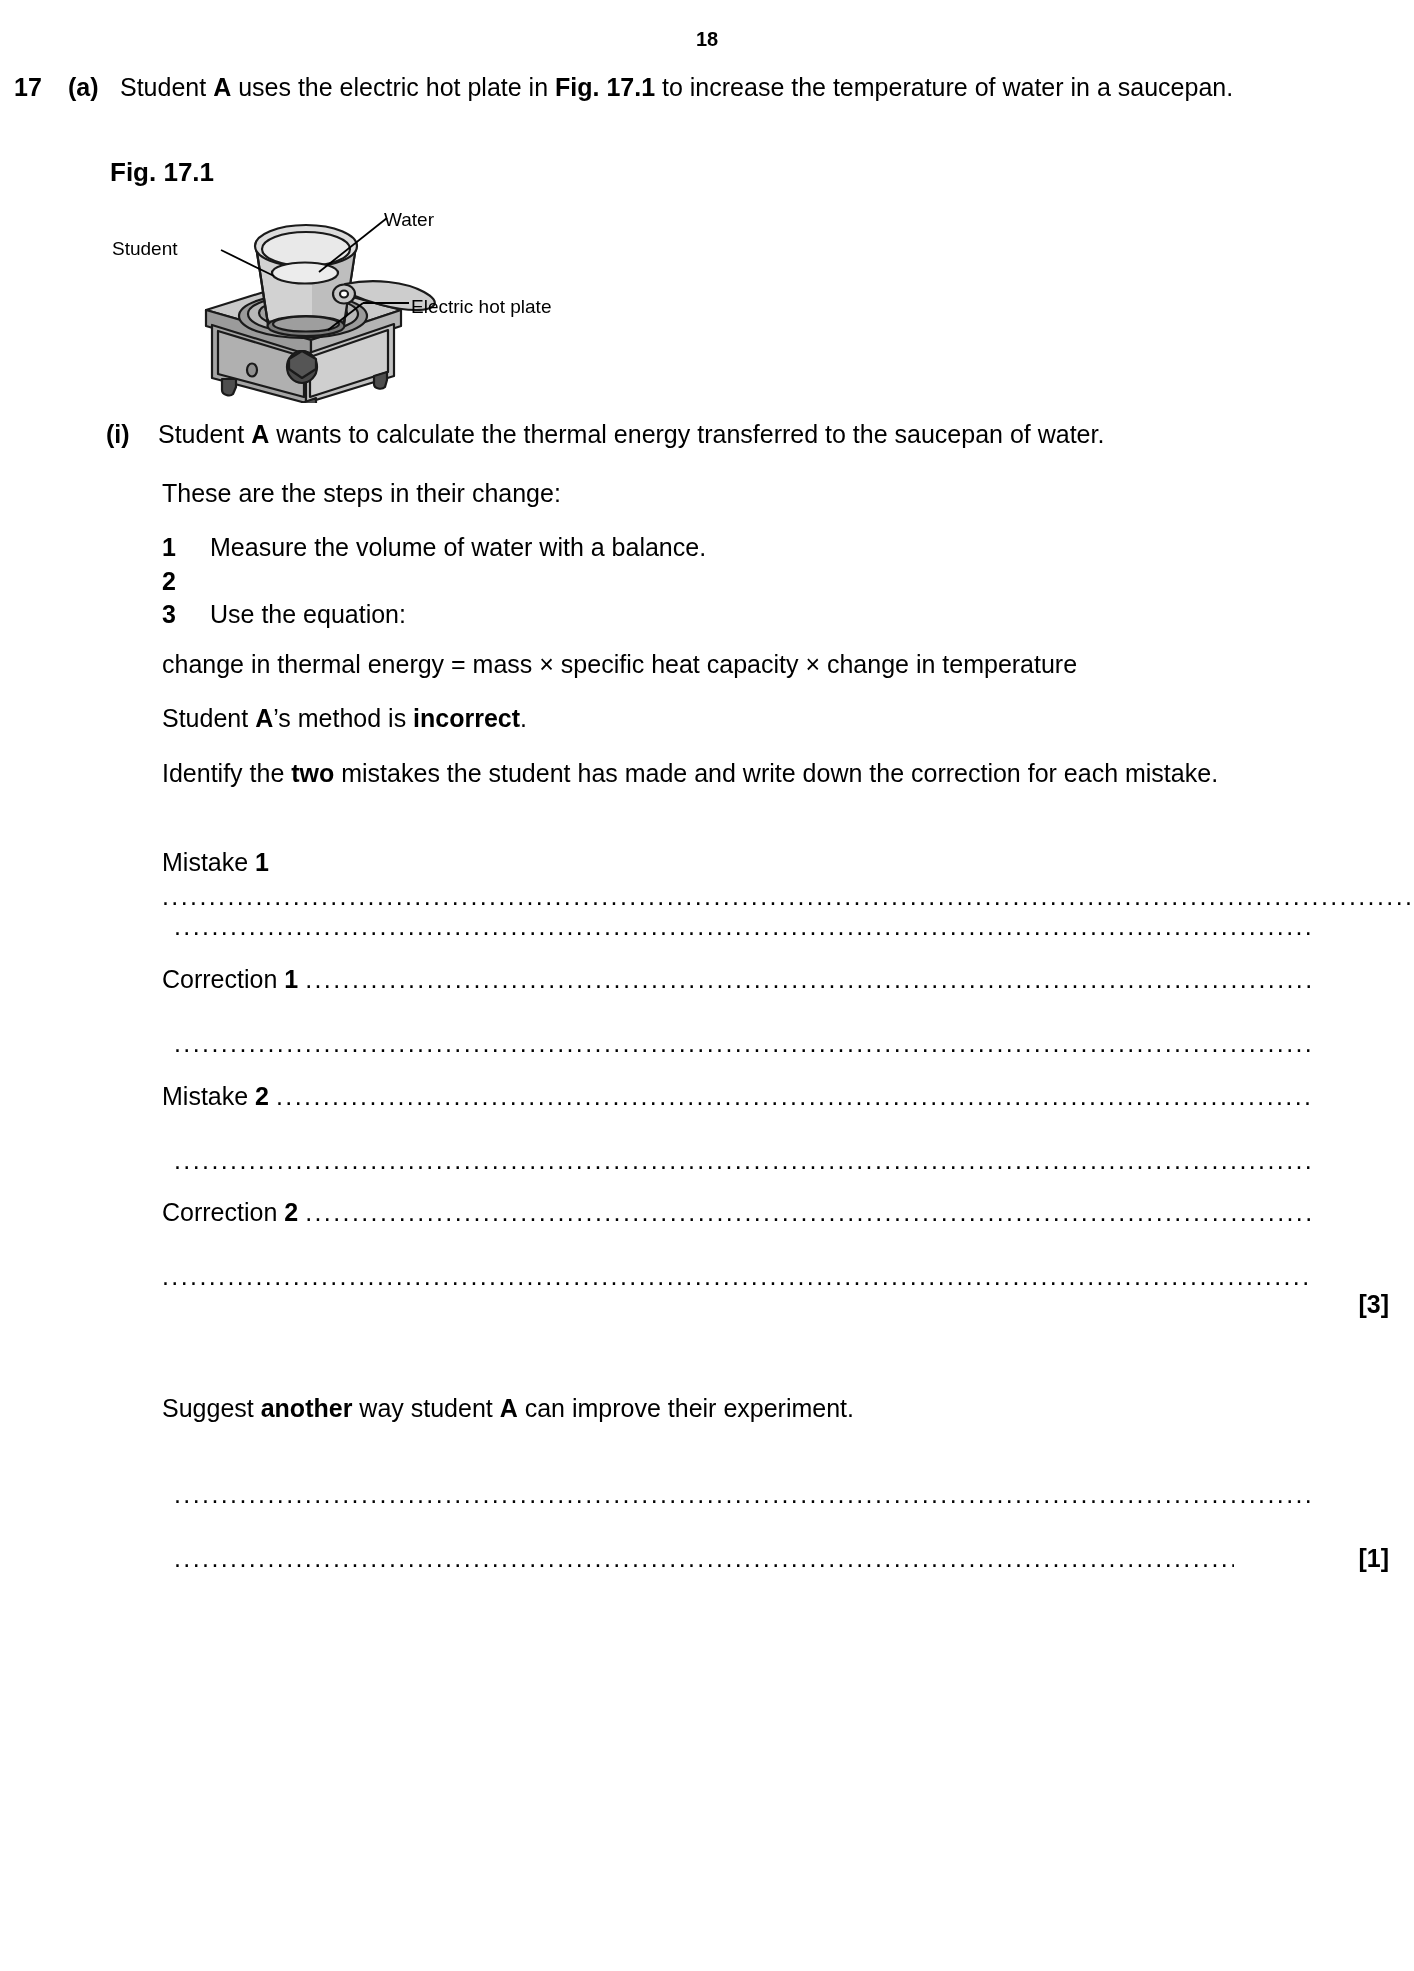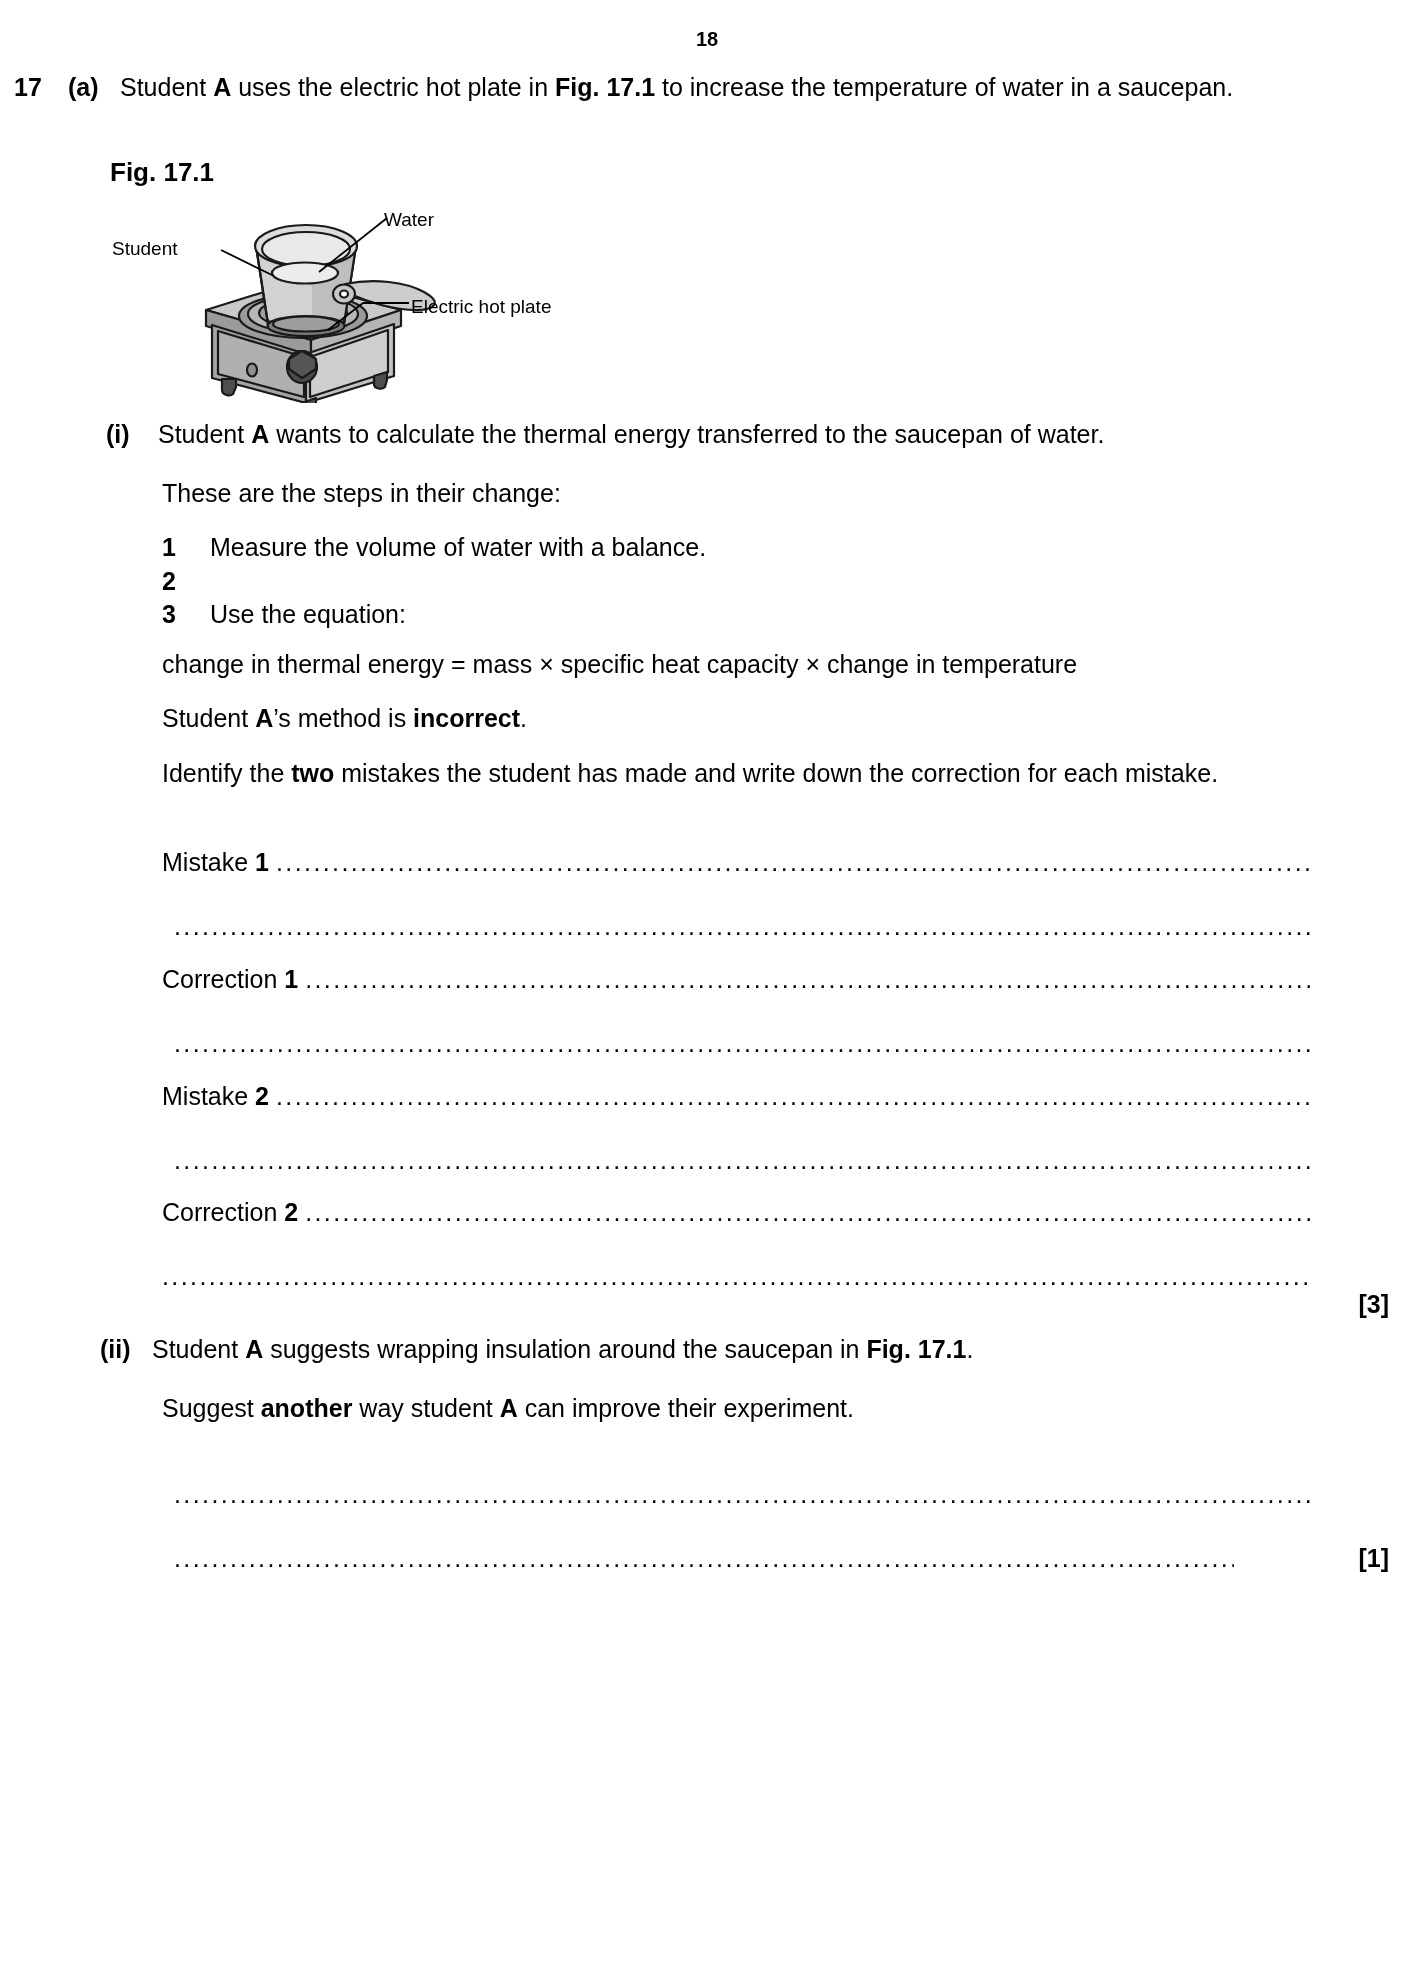--- a/index.html
+++ b/index.html
@@ -110,21 +110,21 @@
   }
   .ans-label { margin-right: 7px; }
   .dots {
     flex: 1 1 auto;
     overflow: hidden;
     letter-spacing: 2.4px;
     font-size: 25px;
     color: #000;
     white-space: nowrap;
   }
-  .ans-m1 { top: 846px; left: 162px; width: 1148px; }
+  .ans-m1 { top: 846px; left: 162px; width: 1148px; flex-direction: column; }
   .ans-m1b{ top: 910px; left: 174px; width: 1136px; }
   .ans-c1 { top: 963px; left: 162px; width: 1148px; }
   .ans-c1b{ top: 1027px; left: 174px; width: 1136px; }
   .ans-m2 { top: 1080px; left: 162px; width: 1148px; }
   .ans-m2b{ top: 1144px; left: 174px; width: 1136px; }
   .ans-c2 { top: 1196px; left: 162px; width: 1148px; }
   .ans-c2b{ top: 1260px; left: 162px; width: 1148px; }
 
   .mark {
     position: absolute;
@@ -279,24 +279,20 @@
   <div class="ans ans-c2">
     <span class="ans-label"><span>Correction </span><b>2</b></span>
     <span class="dots">................................................................................................................................................</span>
   </div>
   <div class="ans ans-c2b">
     <span class="dots">................................................................................................................................................</span>
   </div>
 
   <div class="mark" id="mark3">[3]</div>
 
-  <div class="qrow" id="part-ii">
-    <span class="qlet">(ii)</span>
-    <span class="qtext"><span>Student </span><b>A</b><span> suggests wrapping insulation around the saucepan in </span><b>Fig. 17.1</b><span>.</span></span>
-  </div>
 
   <div id="suggest"><span>Suggest </span><b>another</b><span> way student </span><b>A</b><span> can improve their experiment.</span></div>
 
   <div class="ans ans-ii-1">
     <span class="dots">................................................................................................................................................</span>
   </div>
   <div class="ans ans-ii-2">
     <span class="dots">....................................................................................................................................</span>
   </div>
 

